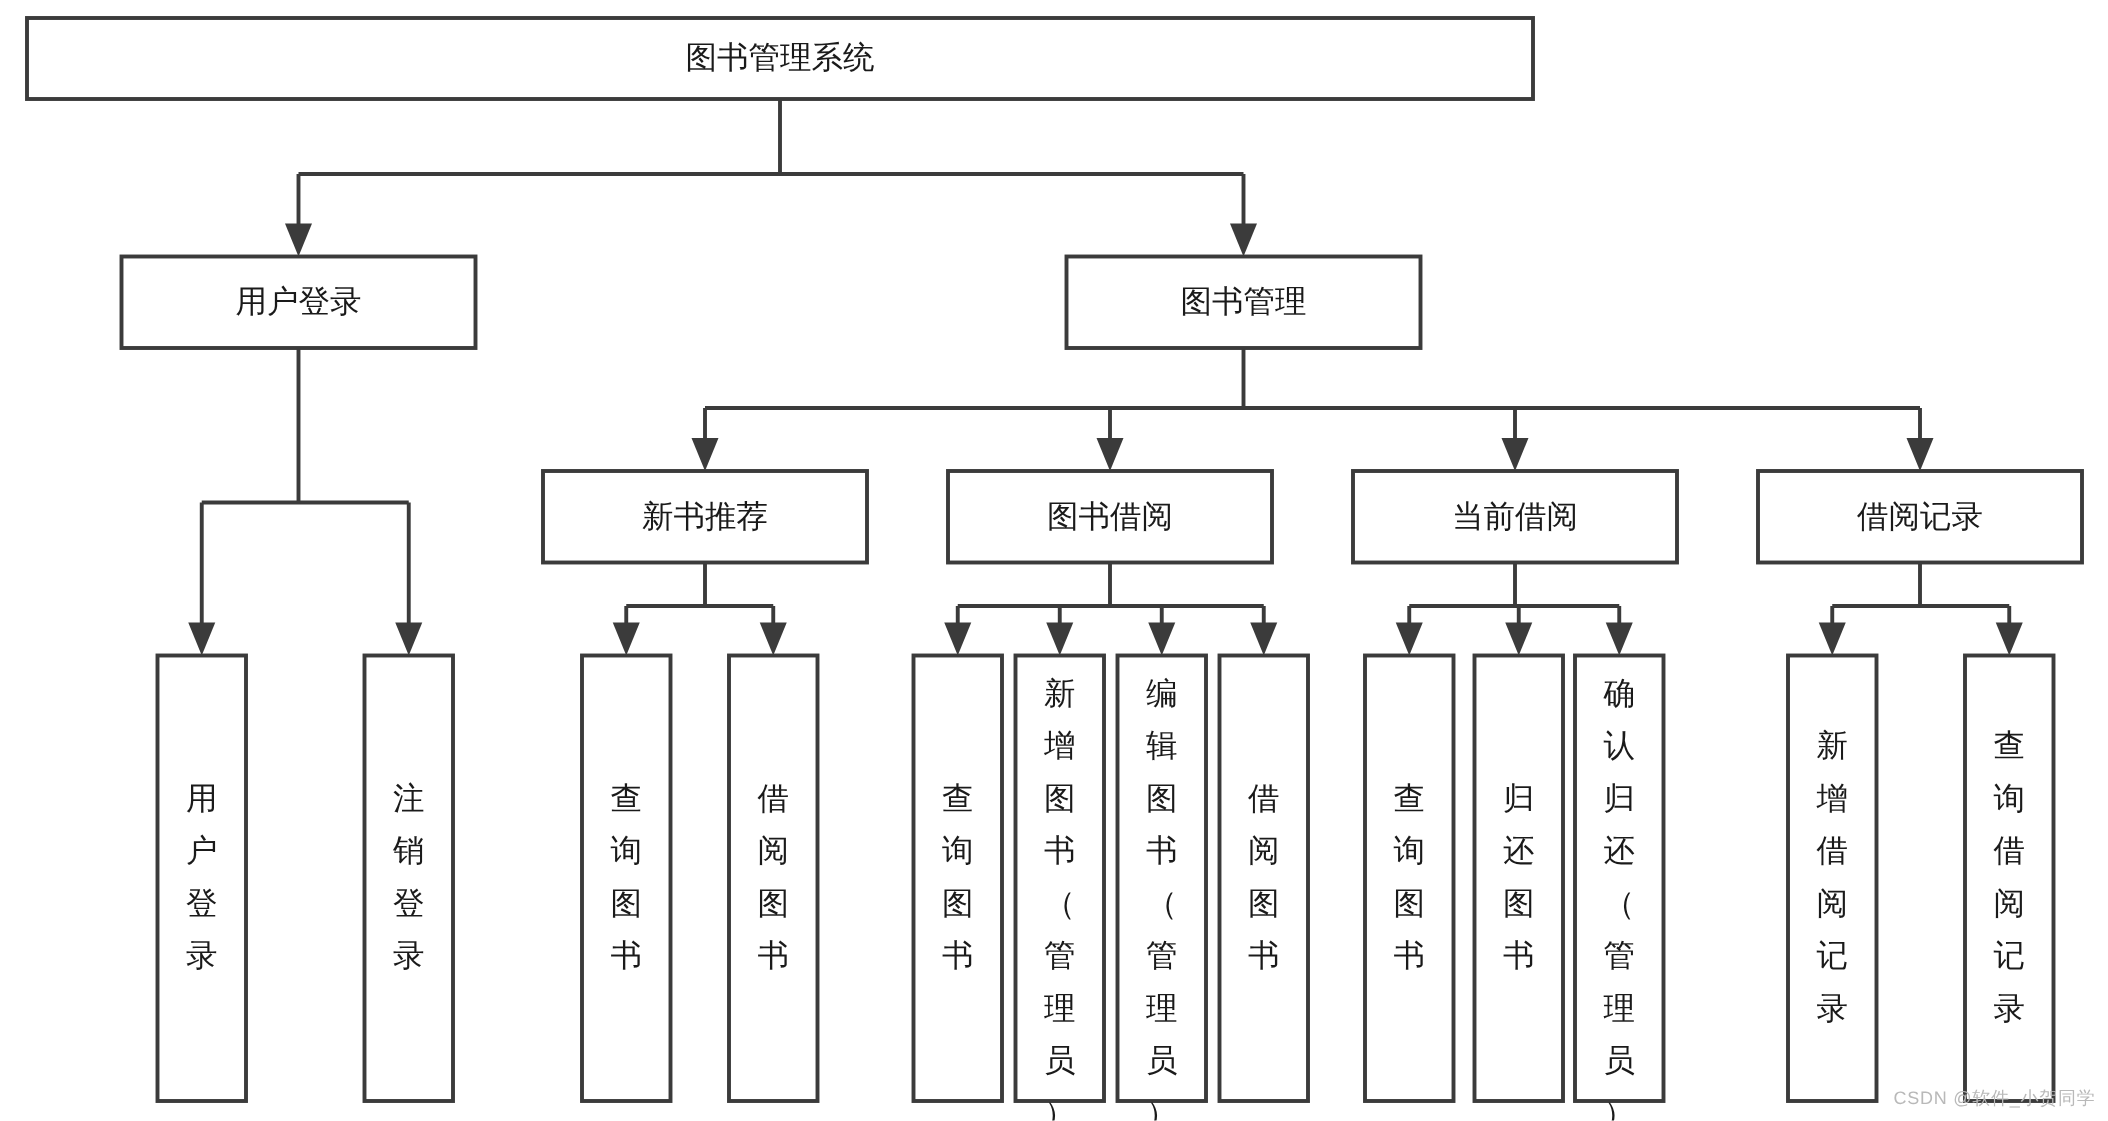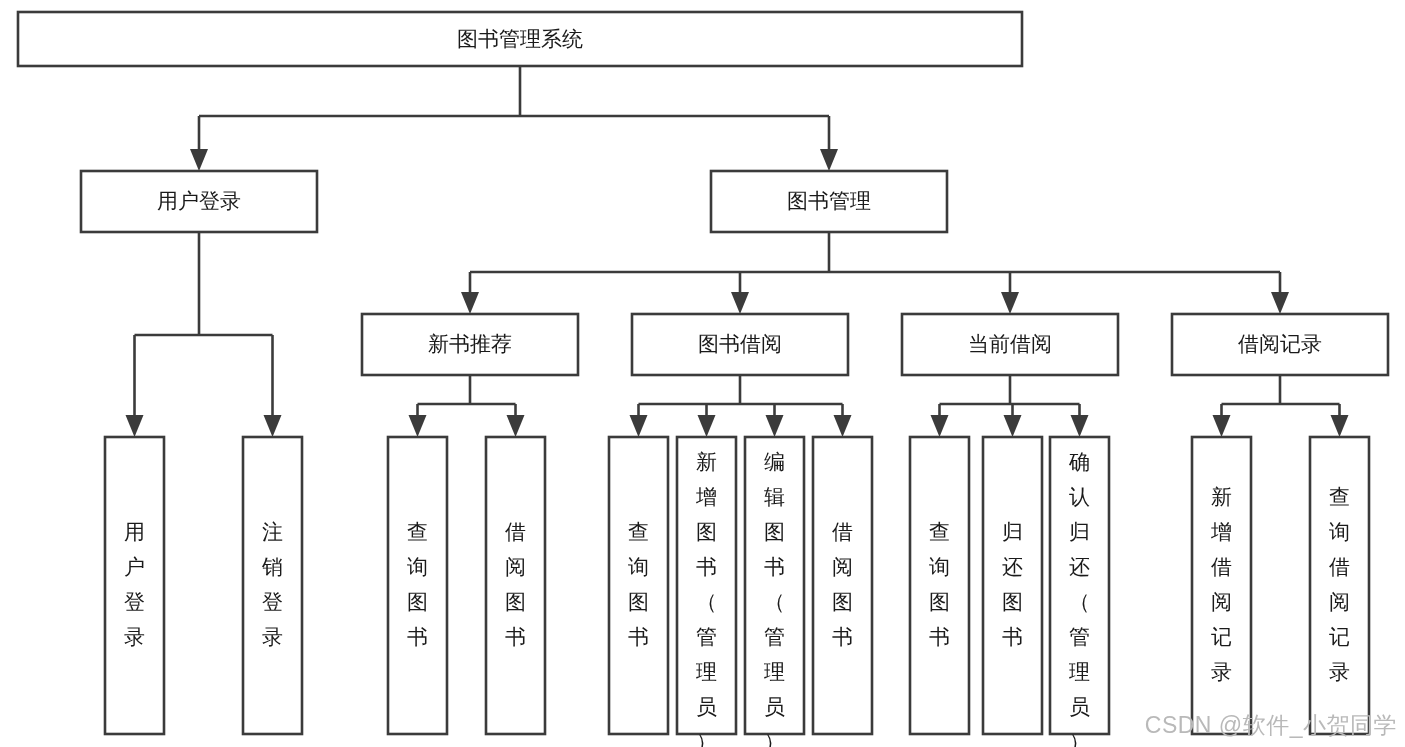--- a/index.html
+++ b/index.html
@@ -41,21 +41,21 @@
   }
   .edge-arrow {
     fill: #3b3b3b;
     stroke: none;
   }
   .watermark {
     position: absolute;
     right: 8px;
     bottom: 6px;
     font-family: "Liberation Sans", "DejaVu Sans", sans-serif;
-    font-size: 23px;
+    font-size: 12px;
     color: #b9b9b9;
     letter-spacing: 0.5px;
     white-space: nowrap;
     user-select: none;
   }
 </style>
 </head>
 <body>
 
 <div id="diagram-root">

